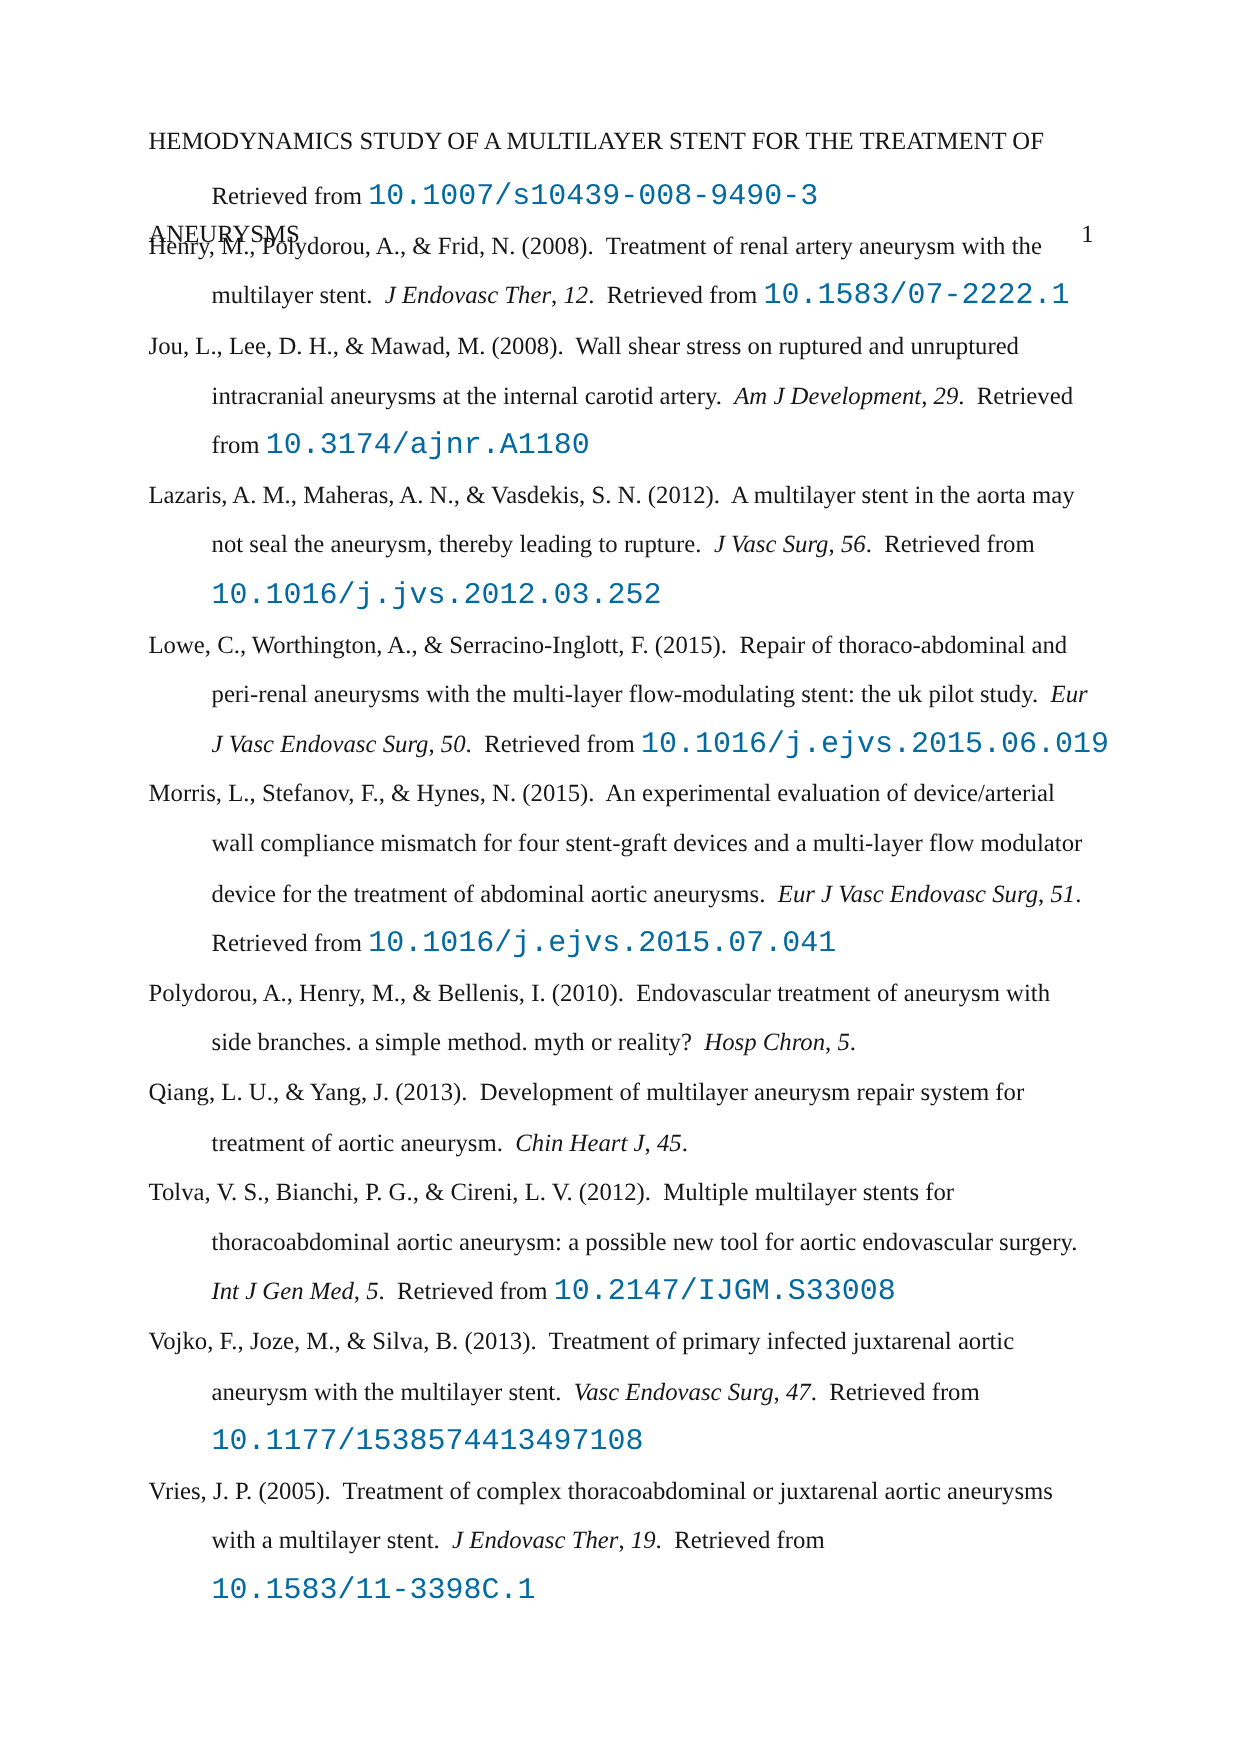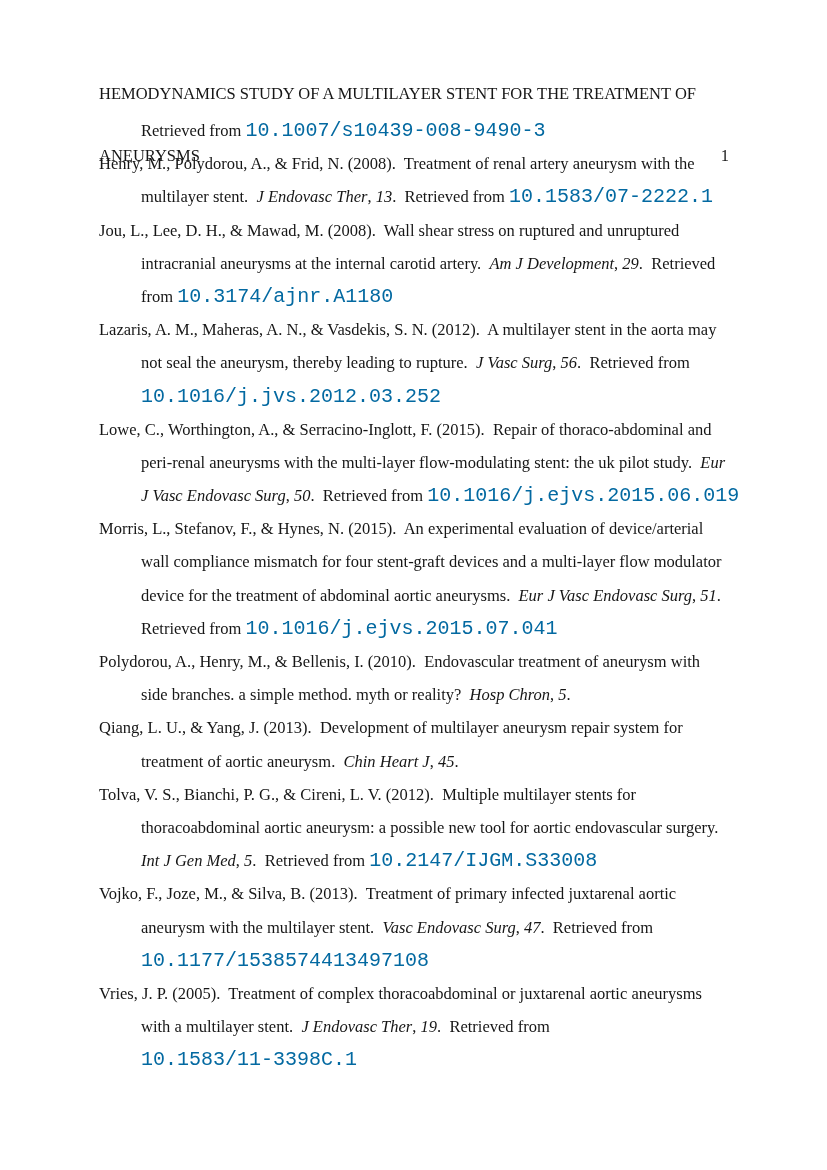--- a/index.html
+++ b/index.html
@@ -65,21 +65,21 @@
       <span>1</span>
     </div>
   </div>
 
   <div class="references">
       <div>
         <div class="line cont"><span class="seg-n">Retrieved from </span><span class="seg-m">10.1007/s10439-008-9490-3</span></div>
       </div>
       <div>
         <div class="line"><span class="seg-n">Henry, M., Polydorou, A., &amp; Frid, N. (2008).  Treatment of renal artery aneurysm with the</span></div>
-        <div class="line cont"><span class="seg-n">multilayer stent.  </span><span class="seg-i">J Endovasc Ther</span><span class="seg-n">, </span><span class="seg-i">13</span><span class="seg-n">.  Retrieved from </span><span class="seg-m">10.1583/07-2222.1</span></div>
+        <div class="line cont"><span class="seg-n">multilayer stent.  </span><span class="seg-i">J Endovasc Ther</span><span class="seg-n">, </span><span class="seg-i">12</span><span class="seg-n">.  Retrieved from </span><span class="seg-m">10.1583/07-2222.1</span></div>
       </div>
       <div>
         <div class="line"><span class="seg-n">Jou, L., Lee, D. H., &amp; Mawad, M. (2008).  Wall shear stress on ruptured and unruptured</span></div>
         <div class="line cont"><span class="seg-n">intracranial aneurysms at the internal carotid artery.  </span><span class="seg-i">Am J Development</span><span class="seg-n">, </span><span class="seg-i">29</span><span class="seg-n">.  Retrieved</span></div>
         <div class="line cont"><span class="seg-n">from </span><span class="seg-m">10.3174/ajnr.A1180</span></div>
       </div>
       <div>
         <div class="line"><span class="seg-n">Lazaris, A. M., Maheras, A. N., &amp; Vasdekis, S. N. (2012).  A multilayer stent in the aorta may</span></div>
         <div class="line cont"><span class="seg-n">not seal the aneurysm, thereby leading to rupture.  </span><span class="seg-i">J Vasc Surg</span><span class="seg-n">, </span><span class="seg-i">56</span><span class="seg-n">.  Retrieved from</span></div>
         <div class="line cont"><span class="seg-m">10.1016/j.jvs.2012.03.252</span></div>

